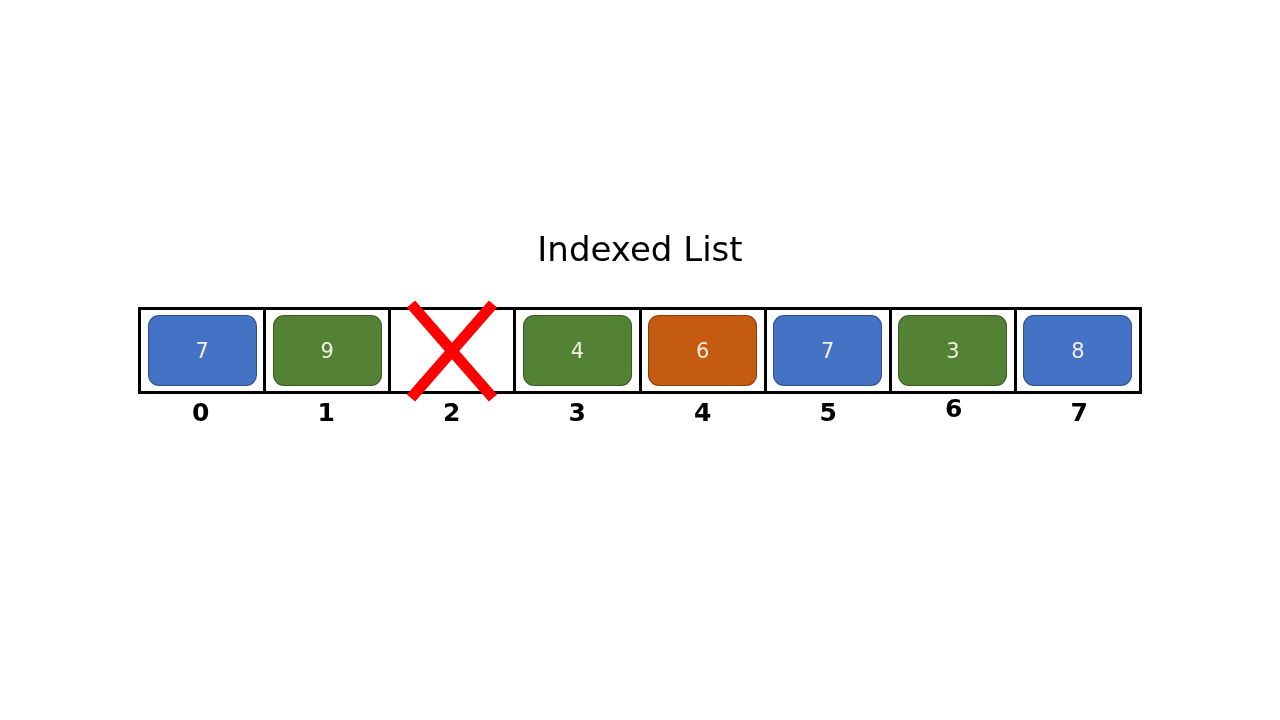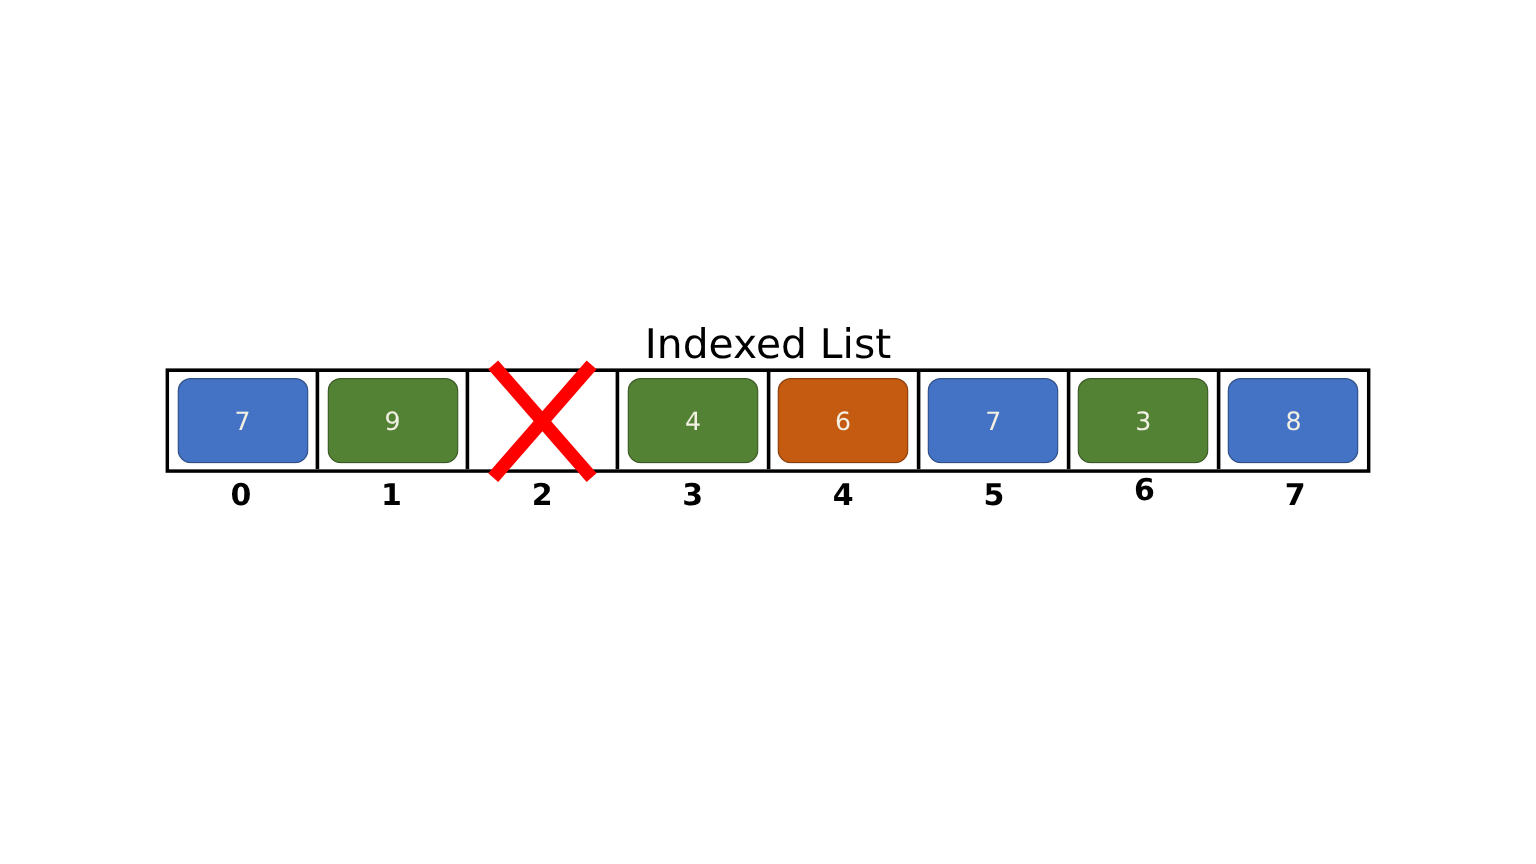--- a/index.html
+++ b/index.html
@@ -80,21 +80,21 @@
     font-size: 25px;
     line-height: 1.15;
   }
   
   .idx:nth-child(7) { transform: translateY(-4px); }
 </style>
 </head>
 <body>
 
 <div class="stage">
-  <div class="title" style="color: rgb(0, 0, 0); margin-top: 38px;">Indexed List</div>
+  <div class="title" style="color: rgb(0, 0, 0);">Indexed List</div>
 
   <div class="list-table" id="cells" style="border-color: rgb(0, 0, 0);">
       <div class="cell" style="border-left-color: rgb(0, 0, 0);">
         <div class="box" style="background: rgb(68, 114, 196); color: rgb(242, 239, 227);">
           <span>7</span>
         </div>
       </div>
       <div class="cell" style="border-left-color: rgb(0, 0, 0);">
         <div class="box" style="background: rgb(84, 130, 53); color: rgb(242, 239, 227);">
           <span>9</span>

